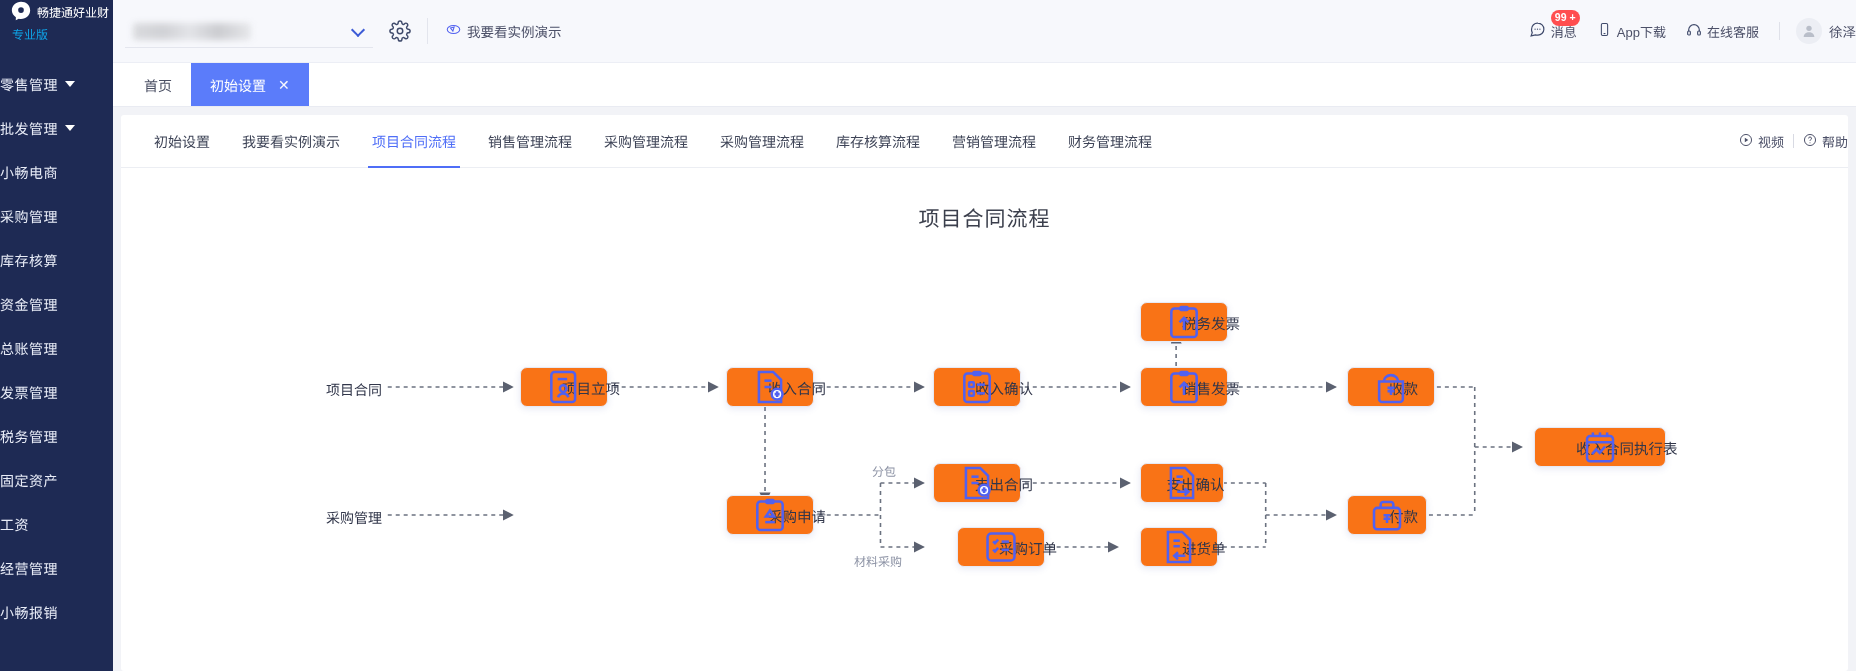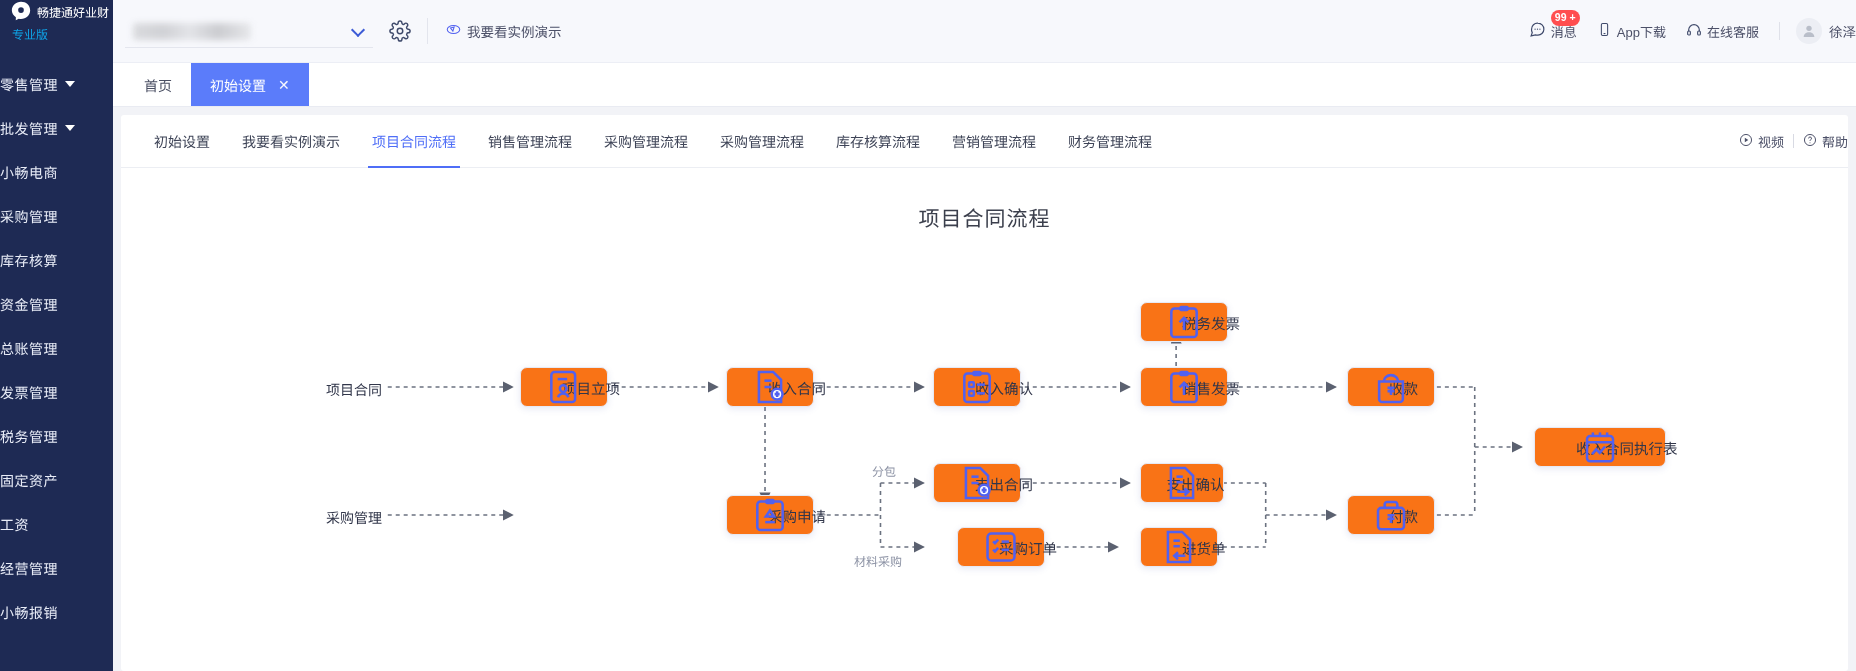--- a/index.html
+++ b/index.html
@@ -534,21 +534,21 @@
               <svg width="19" height="19" viewBox="0 0 24 24" fill="none" stroke="#5161f0" stroke-width="1.6">
                 <path d="M5 2.5h9l5 5v14H5z"></path>
                   <line x1="8.5" y1="8" x2="12.5" y2="8"></line>
                   <line x1="8.5" y1="11.5" x2="12.5" y2="11.5"></line>
                 <path d="M16 17.5H9M11.4 15.3 9 17.5l2.4 2.2"></path>
               </svg>
             </span>
             <span>进货单</span>
           </div>
 
-          <div class="node" style="left:1226px; top:253px; width:88px;">
+          <div class="node" style="left:1226px; top:253px; width:80px;">
             <span class="ic">
               <svg width="19" height="19" viewBox="0 0 24 24" fill="none" stroke="#5161f0" stroke-width="1.6">
                 <rect x="3.8" y="7.5" width="16.4" height="13.5" rx="2"></rect>
                 <path d="M8 7.5V5.4a1.6 1.6 0 0 1 1.6-1.6h4.8A1.6 1.6 0 0 1 16 5.4v2.1"></path>
                 <path d="M9.8 12.2h4.4M9.8 14.4h4.4M12 12.2v4.8"></path>
               </svg>
             </span>
             <span>付款</span>
           </div>
 

